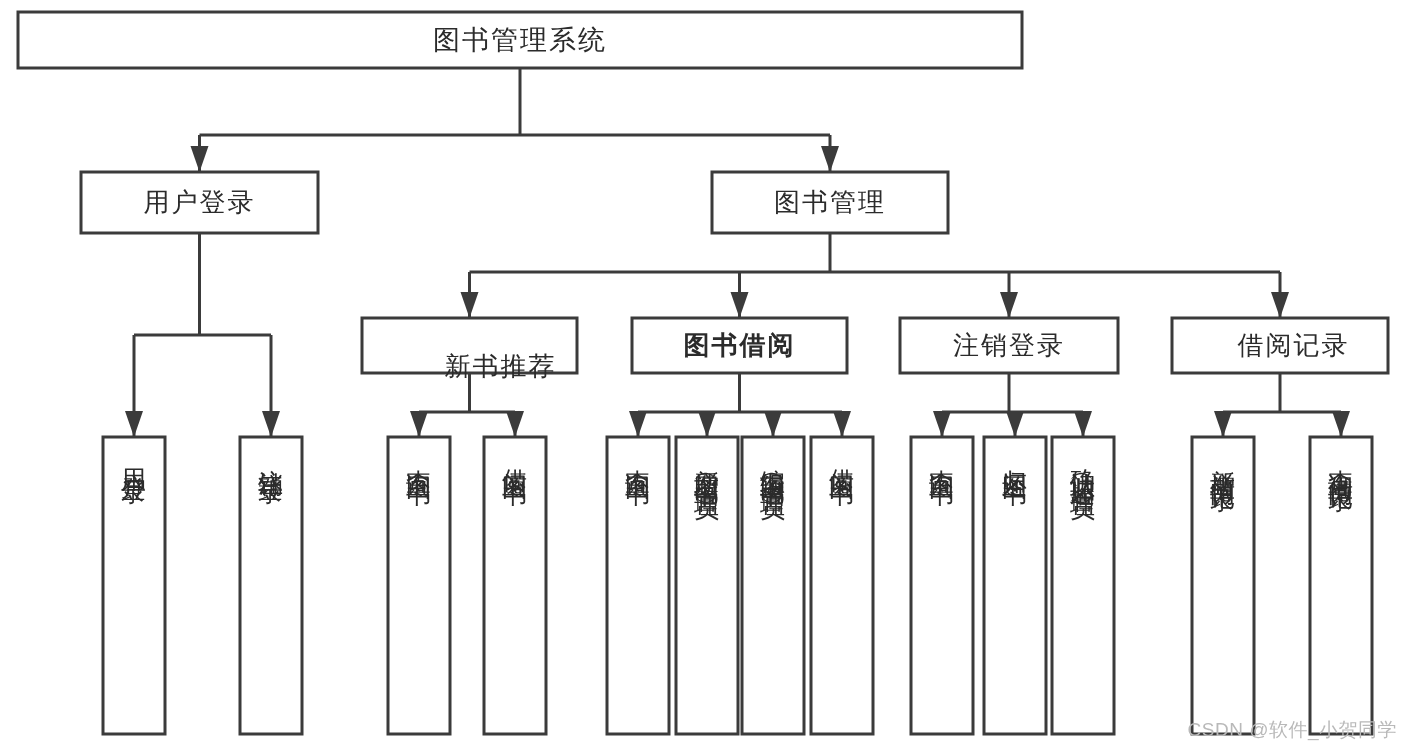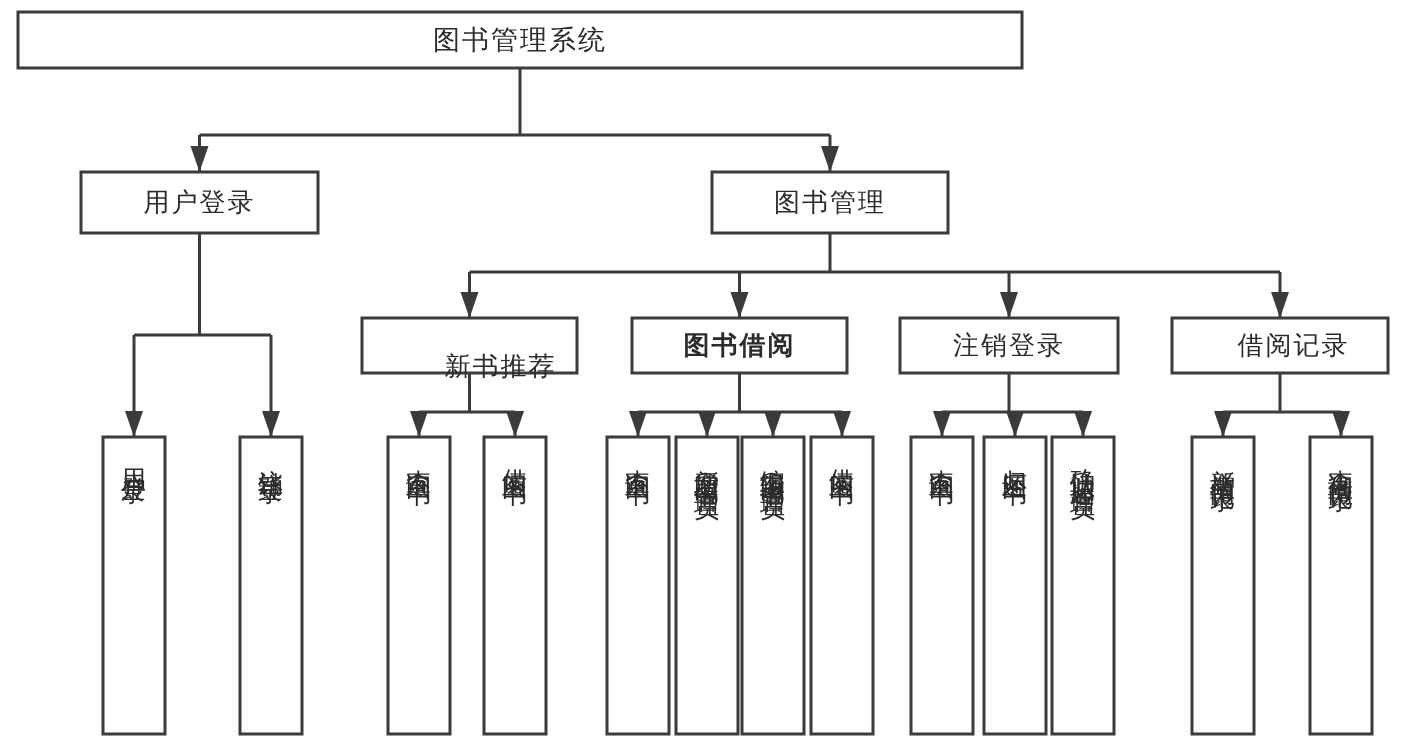--- a/index.html
+++ b/index.html
@@ -230,14 +230,15 @@
         <div class="vlabel-text">确认归还（管理员）</div>
       </div>
       <div class="vlabel-wrap" style="left: 1192px; top: 437px; width: 62px; height: 297px; align-items: flex-start; padding-top: 12px; box-sizing: border-box;">
         <div class="vlabel-text">新增借阅记录</div>
       </div>
       <div class="vlabel-wrap" style="left: 1310px; top: 437px; width: 62px; height: 297px; align-items: flex-start; padding-top: 12px; box-sizing: border-box;">
         <div class="vlabel-text">查询借阅记录</div>
       </div>
     </div>
 
+  <div class="watermark">CSDN @软件_小贺同学</div>
 
 </div>
 
 </body></html>

